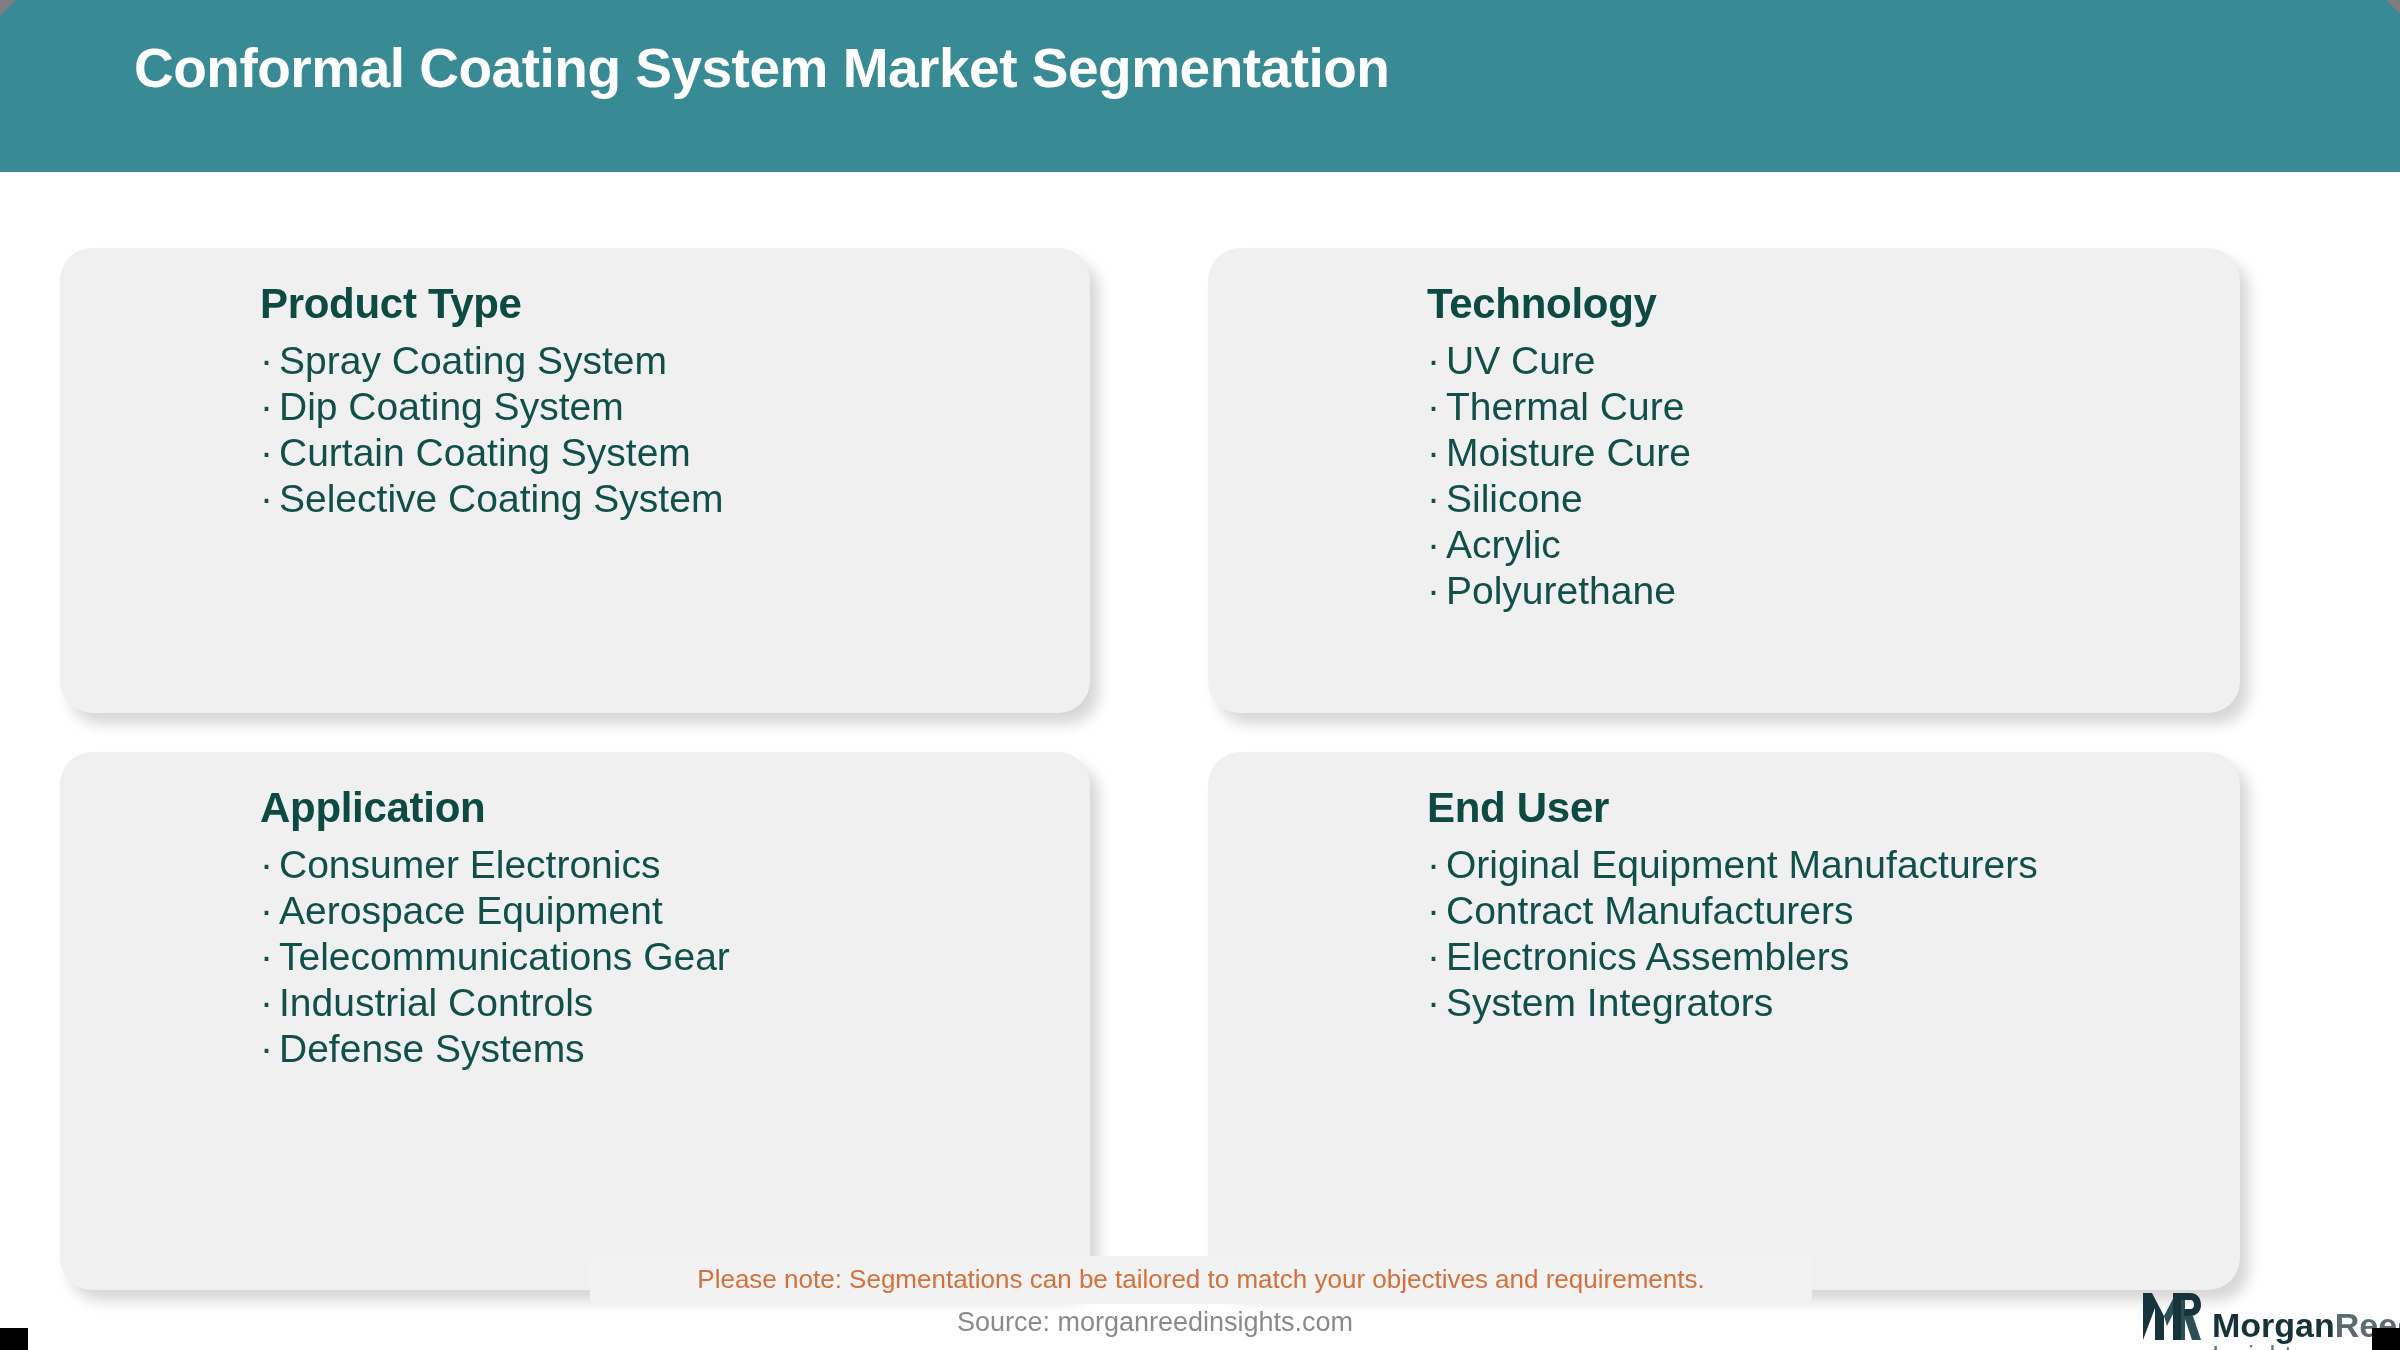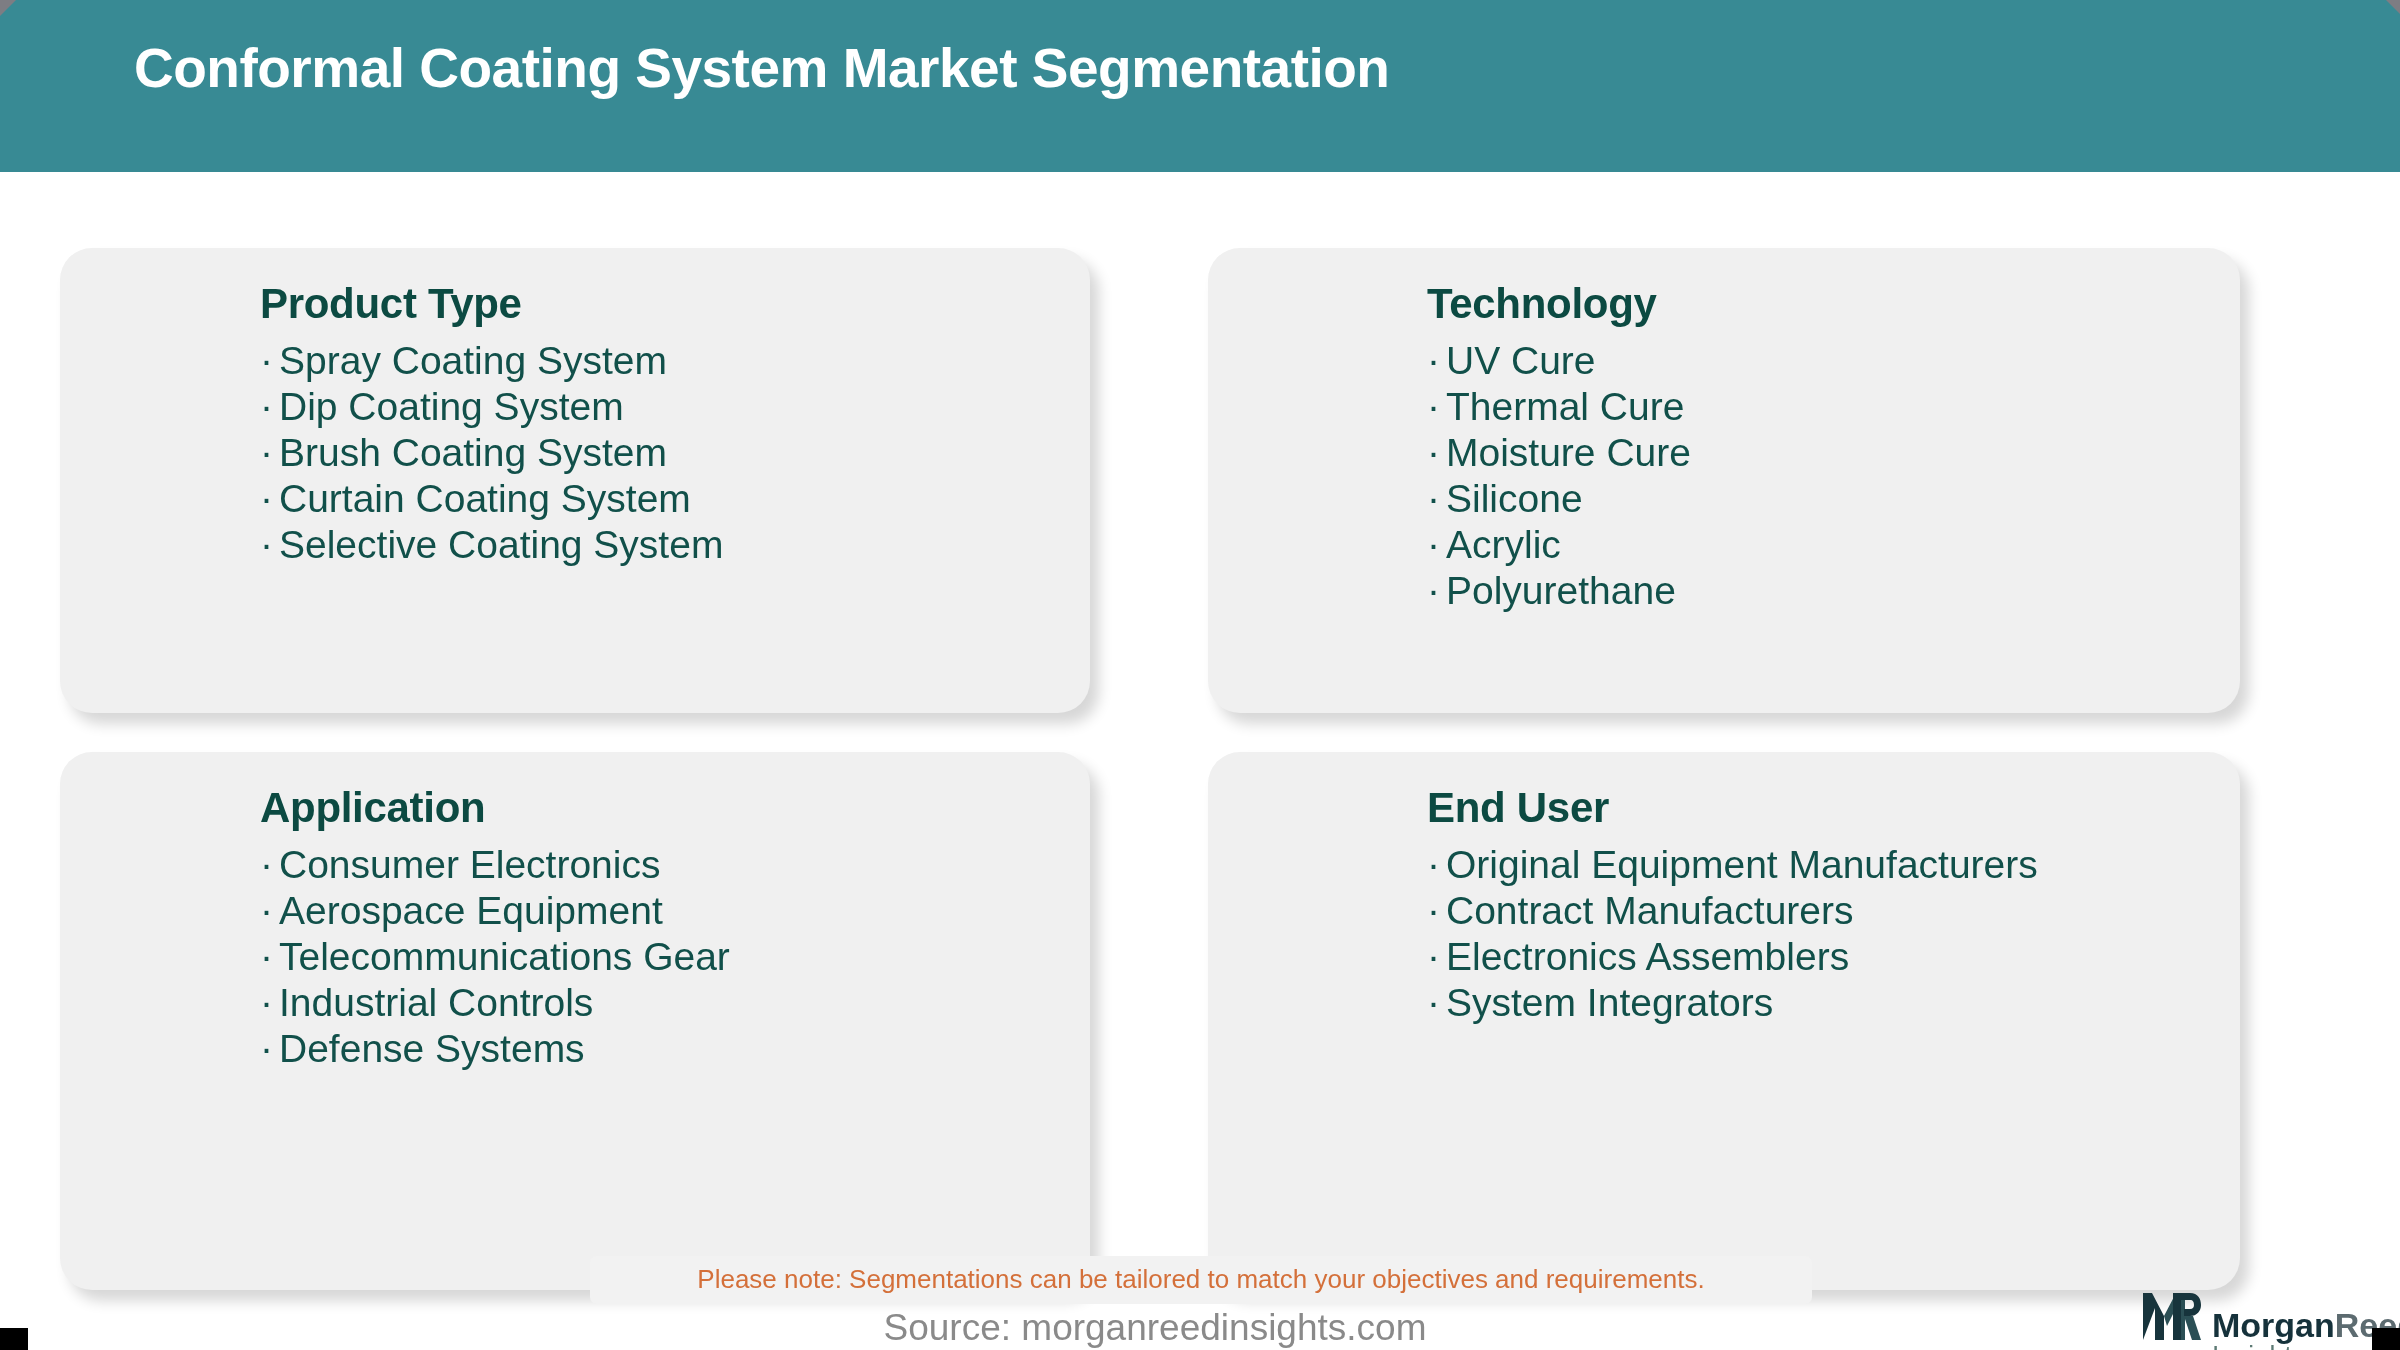--- a/index.html
+++ b/index.html
@@ -121,21 +121,21 @@
     font-size: 26px;
     color: #d4703a;
     white-space: nowrap;
   }
   .source-text {
     position: absolute;
     left: 0;
     top: 1307px;
     width: 2310px;
     text-align: center;
-    font-size: 37px;
+    font-size: 27px;
     color: #8a8a8a;
     white-space: nowrap;
   }
 
   
   .logo {
     position: absolute;
     left: 2140px;
     top: 1268px;
     display: flex;
@@ -163,21 +163,20 @@
   </div>
   <div class="corner-tl"></div>
   <div class="corner-tr"></div>
 
   <div class="card card-left card-r1">
     <div class="card-inner">
       <div class="card-title">Product Type</div>
       <ul class="card-list">
         <li><span class="bullet">·</span><span>Spray Coating System</span></li>
         <li><span class="bullet">·</span><span>Dip Coating System</span></li>
-        <li><span class="bullet">·</span><span>Brush Coating System</span></li>
         <li><span class="bullet">·</span><span>Curtain Coating System</span></li>
         <li><span class="bullet">·</span><span>Selective Coating System</span></li>
       </ul>
     </div>
   </div>
 
   <div class="card card-right card-r1">
     <div class="card-inner">
       <div class="card-title">Technology</div>
       <ul class="card-list">

